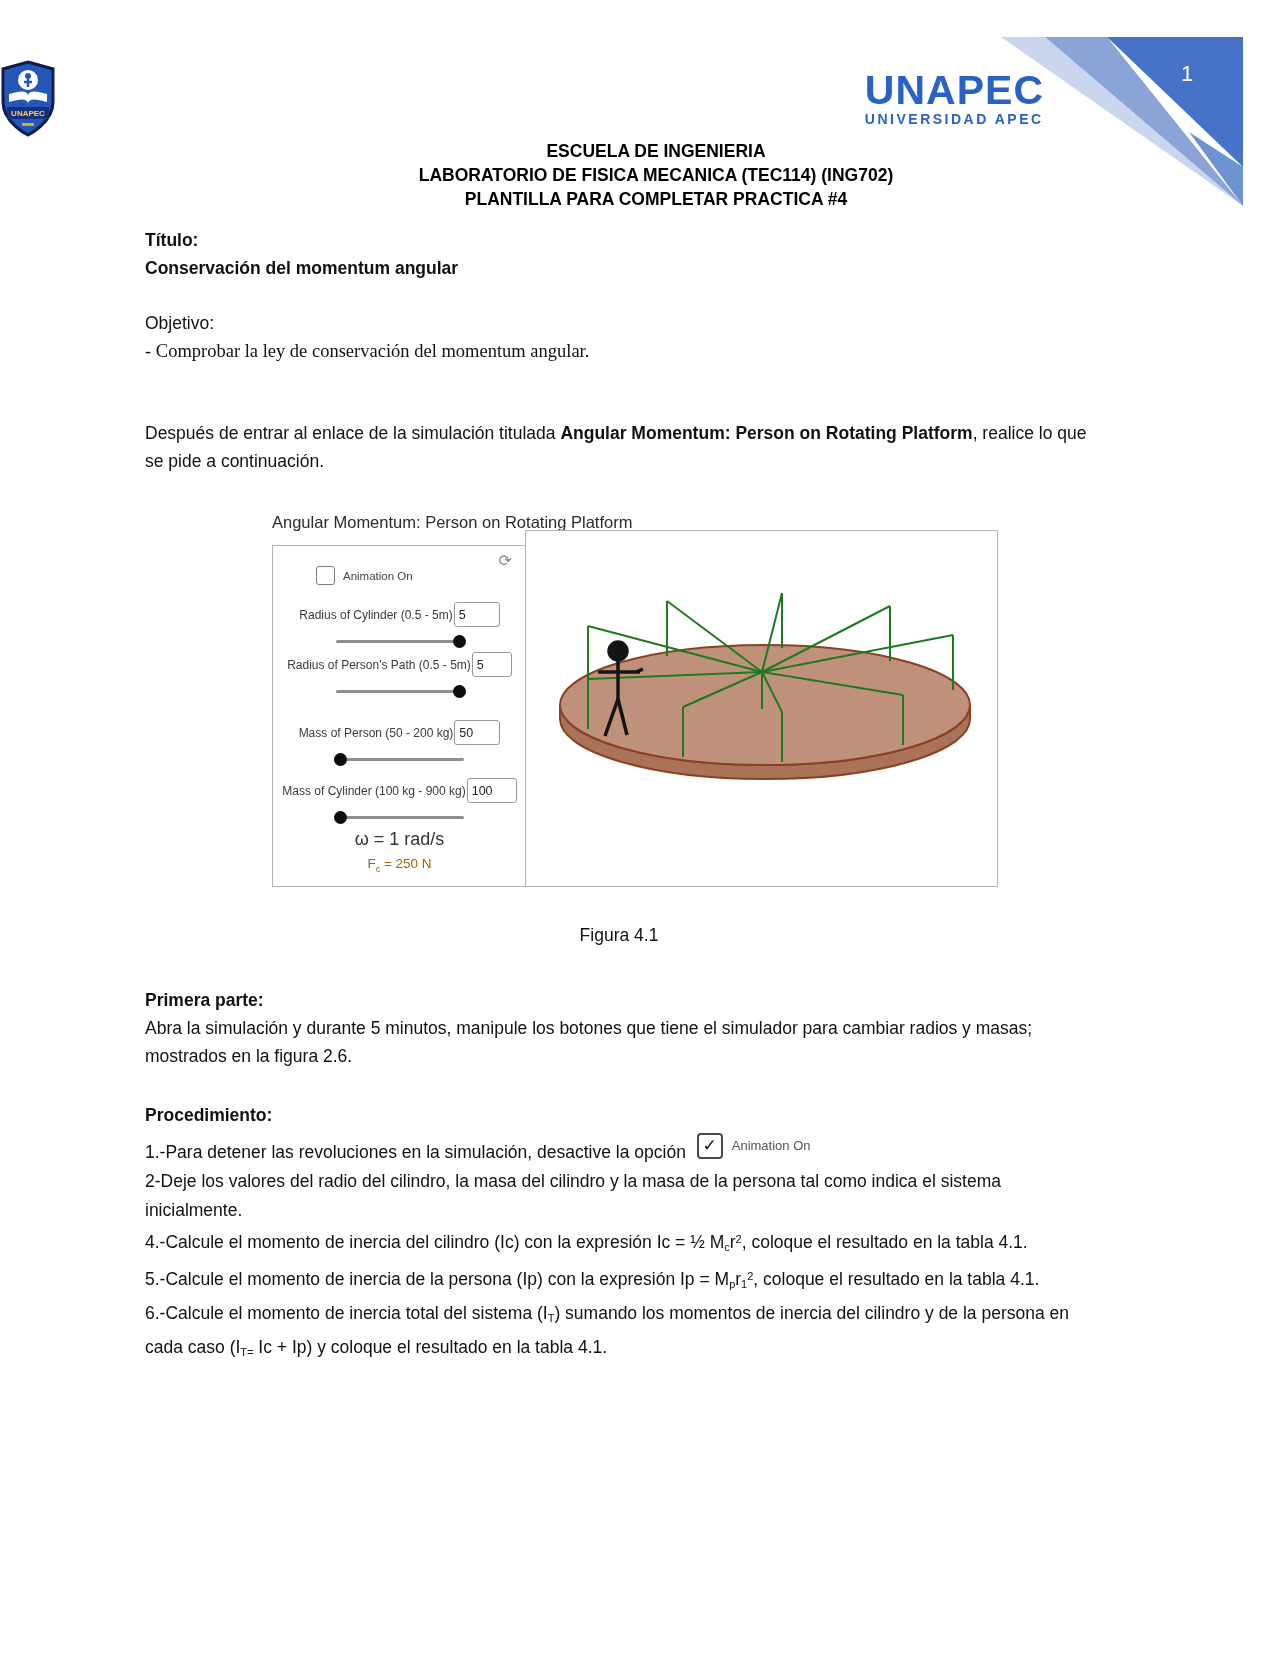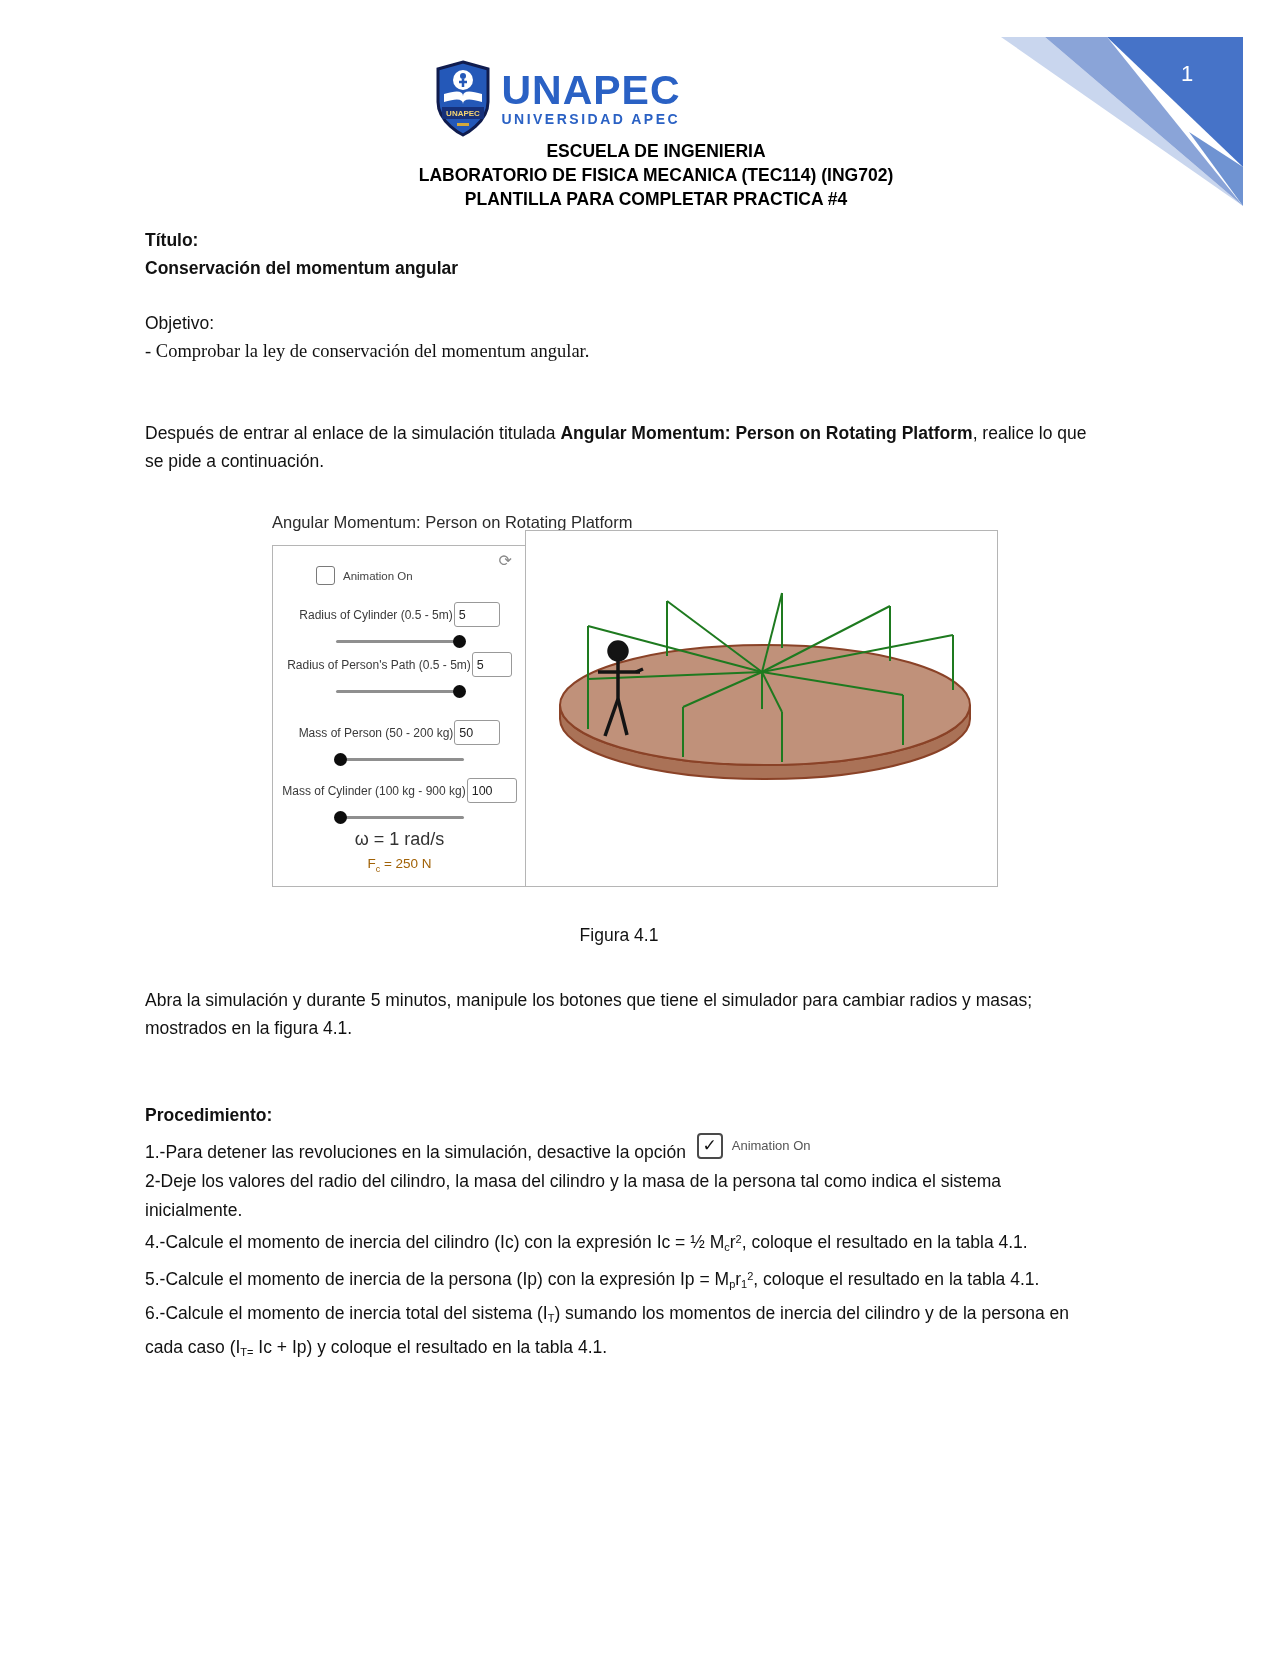--- a/index.html
+++ b/index.html
@@ -2,21 +2,21 @@
 <html><head>
 <meta charset="utf-8">
 <style>
   html,body{margin:0;padding:0;}
   body{width:1280px;height:1656px;position:relative;background:#ffffff;
        font-family:"Liberation Sans",sans-serif;color:#1a1a1a;overflow:hidden;}
   .abs{position:absolute;}
   
   #corner{left:999px;top:36px;width:246px;height:172px;}
   
-  #logo{left:0;top:60px;width:1044px;display:flex;justify-content:center;align-items:center;gap:10px;margin-left:36px;}
+  #logo{left:0;top:60px;width:1044px;display:flex;justify-content:space-between;align-items:center;gap:10px;}
   #wordmark{font-size:41px;font-weight:bold;color:#2a61c4;letter-spacing:1px;line-height:38px;font-style:normal;}
   #wordsub{font-size:14px;font-weight:bold;color:#2a61c4;letter-spacing:2.5px;margin-top:2px;}
   
   #header-lines{left:0;top:139px;width:1216px;text-align:center;font-weight:bold;font-size:17.5px;line-height:24px;color:#000;padding-left:48px;}
   
   .col{left:145px;width:948px;font-size:17.5px;line-height:28px;color:#111;}
   #titulo{top:226px;font-weight:bold;}
   #objetivo{top:309px;}
   .serifline{font-family:"Liberation Serif",serif;font-size:18.5px;}
   #intro{top:419px;}
@@ -197,21 +197,22 @@
         <line x1="92" y1="168" x2="79" y2="205"></line>
         <line x1="92" y1="168" x2="101" y2="204"></line>
       </g>
     </svg>
   </div>
 </div>
 
 <div id="figcap" class="abs col">Figura 4.1</div>
 
 <div id="primera" class="abs col">
-  <div>Abra la simulación y durante 5 minutos, manipule los botones que tiene el simulador para cambiar radios y masas; mostrados en la figura 4.1.</div>
+  <div class="b">Primera parte:</div>
+  <div>Abra la simulación y durante 5 minutos, manipule los botones que tiene el simulador para cambiar radios y masas; mostrados en la figura 2.6.</div>
 </div>
 
 <div id="proc-h" class="abs col b">Procedimiento:</div>
 
 <div id="steps" class="abs col">
   <p>1.-Para detener las revoluciones en la simulación, desactive la opción <span class="anim-chk">
         <span class="box">✓</span>
         <span class="lbl">Animation On</span>
       </span></p>
   <p>2-Deje los valores del radio del cilindro, la masa del cilindro y la masa de la persona tal como indica el sistema inicialmente.</p>

